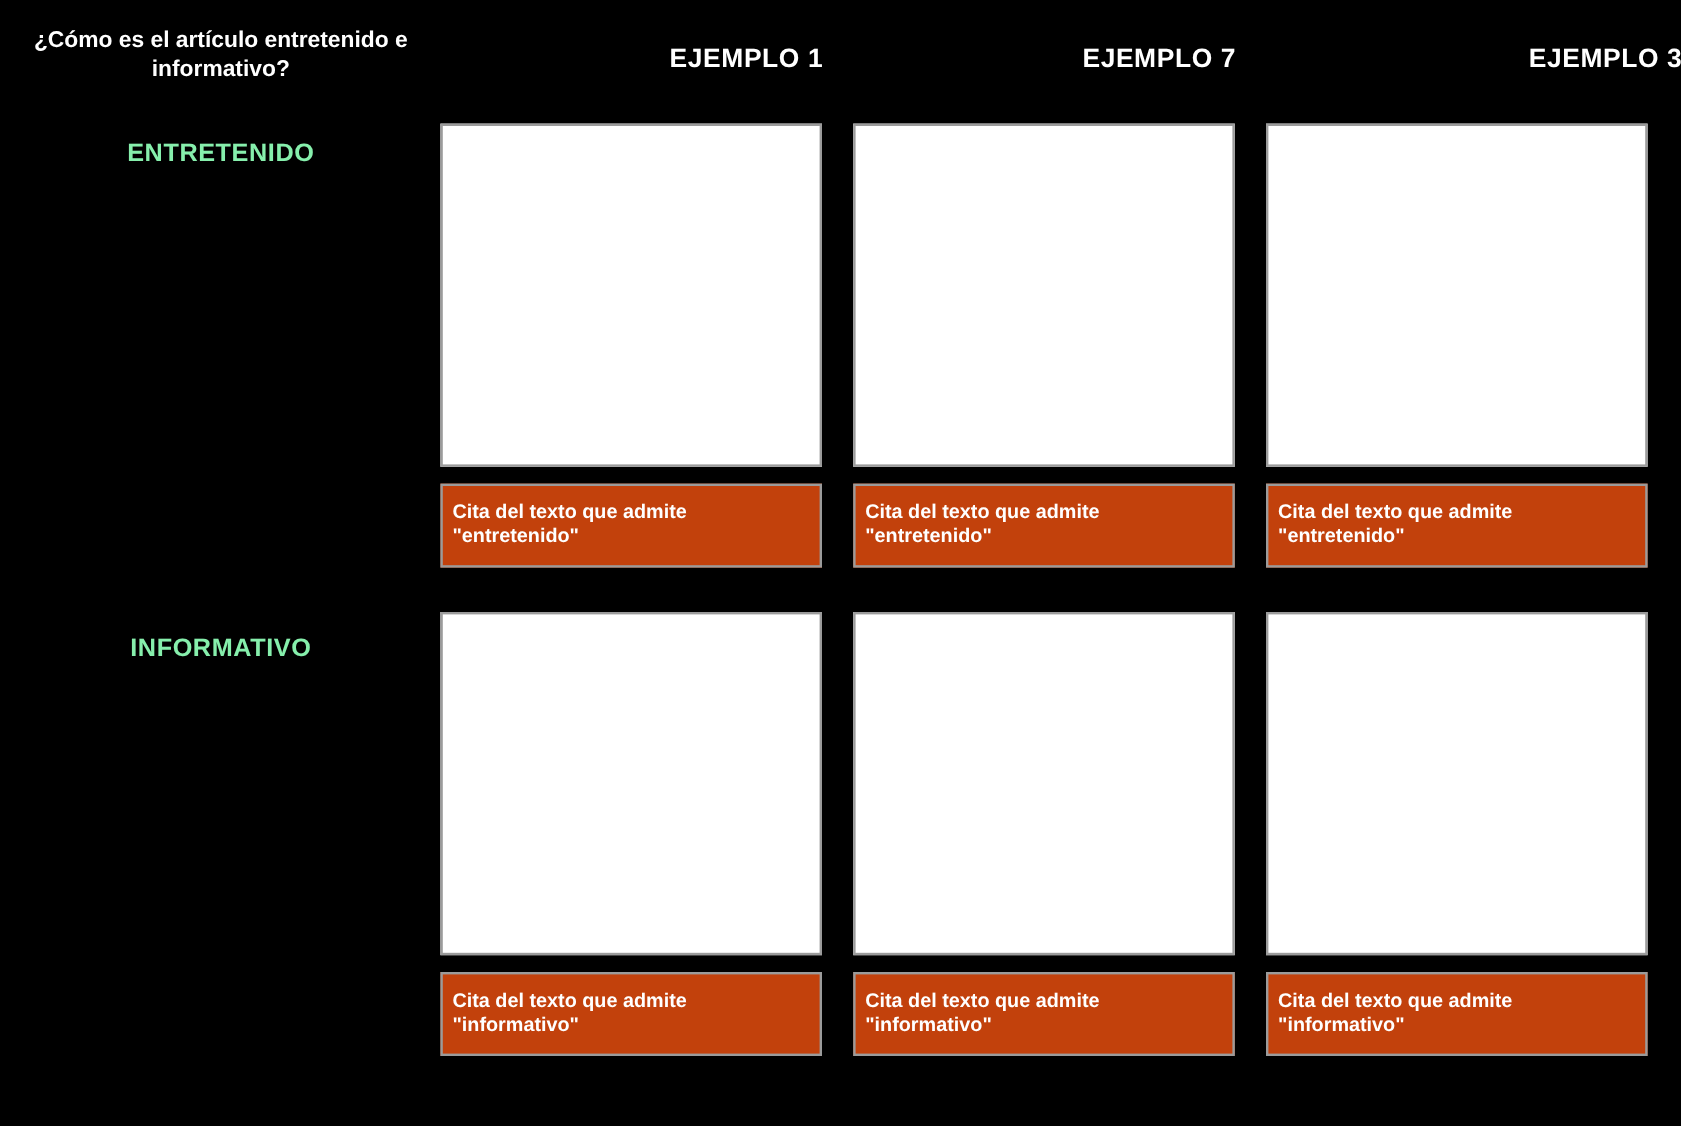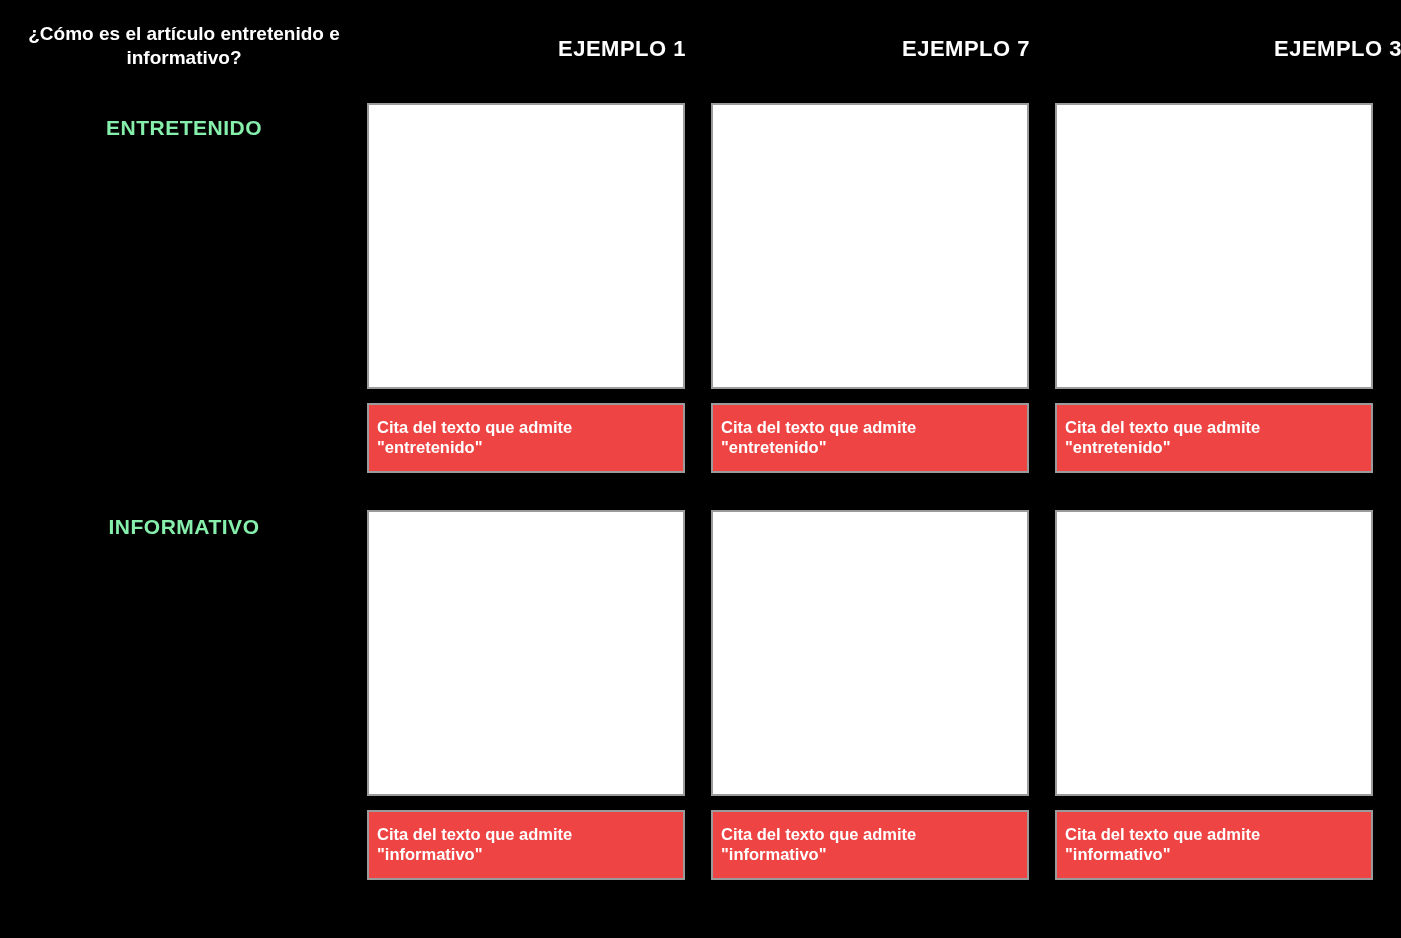--- a/index.html
+++ b/index.html
@@ -54,21 +54,21 @@
     position: absolute;
     left: 14px;
     width: 340px;
     text-align: center;
     font-size: 21px;
     font-weight: bold;
     letter-spacing: 0.5px;
     color: #86efac;
   }
   .row-label.r1 { top: 116px; }
-  .row-label.r2 { top: 515px; }
+  .row-label.r2 { top: 529px; }
 
   
   .cell {
     position: absolute;
     width: 318px;
   }
   .cell.c1 { left: 367px; }
   .cell.c2 { left: 711px; }
   .cell.c3 { left: 1055px; }
   .cell.r1 { top: 103px; }
@@ -80,21 +80,21 @@
     background: #ffffff;
     border: 2px solid #9b9b9b;
     box-sizing: border-box;
   }
 
   .caption {
     margin-top: 14px;
     height: 70px;
     border: 2px solid #9b9b9b;
     box-sizing: border-box;
-    background: #ef4444;
+    background: #c2410c;
     display: flex;
     align-items: center;
     padding: 0 8px;
   }
   .caption-text {
     font-size: 16.5px;
     font-weight: bold;
     line-height: 1.2;
     color: #ffffff;
     width: 100%;

